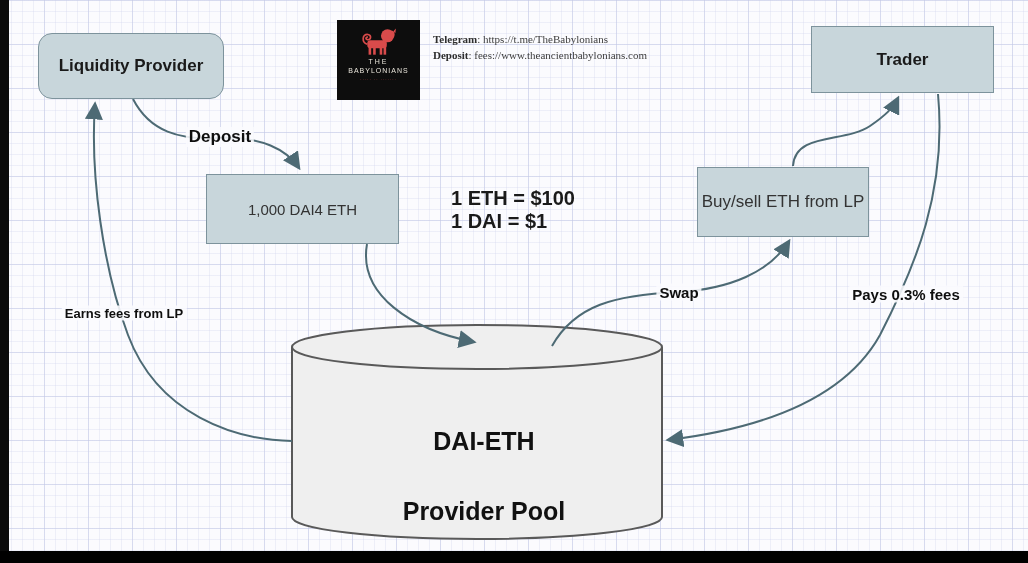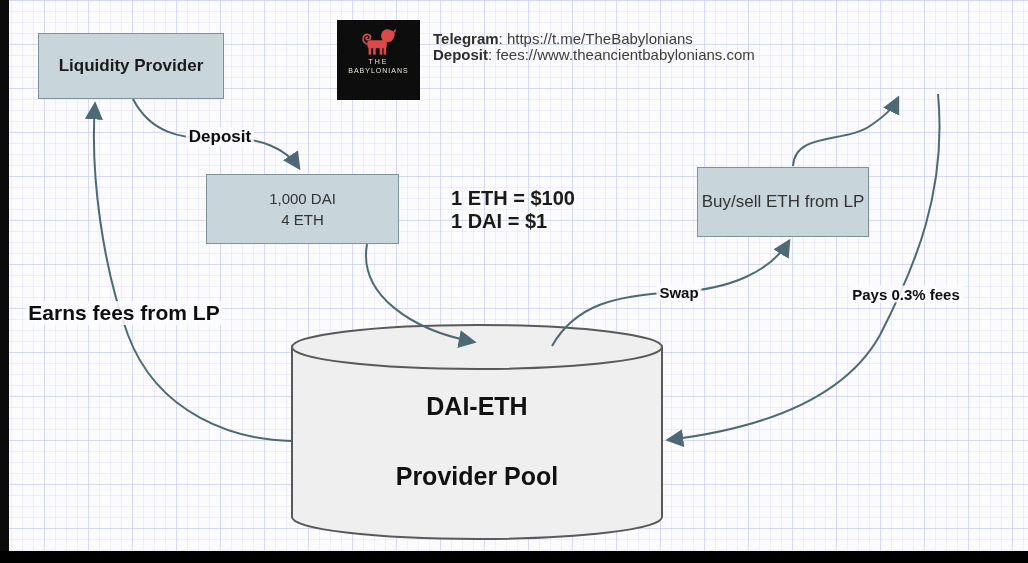--- a/index.html
+++ b/index.html
@@ -20,53 +20,53 @@
   svg.diagram-canvas{position:absolute;left:0;top:0;width:1028px;height:563px;}
   .edge{fill:none;stroke:#4d6a74;stroke-width:2px;}
 
   .node{
     position:absolute;display:flex;align-items:center;justify-content:center;
     background:#c8d6db;border:1.5px solid #7d939c;box-sizing:border-box;
     text-align:center;color:#1a1a1a;
   }
   .node.bold{font-weight:700;font-size:17px;}
   .node.plain{font-weight:400;font-size:17px;color:#333;}
-  .node-lp{left:38px;top:33px;width:186px;height:66px;}
+  .node-lp{left:38px;top:33px;width:186px;height:66px;border-radius:14px;}
   .node-trader{left:811px;top:26px;width:183px;height:67px;}
-  .node-reserves{left:206px;top:174px;width:193px;height:70px;font-size:15px;color:#333;line-height:21px;flex-direction:column;}
+  .node-reserves{left:206px;top:174px;width:193px;height:70px;font-size:15px;color:#333;line-height:21px;flex-direction:row;}
   .node-buysell{left:697px;top:167px;width:172px;height:70px;}
 
-  .pool-label{position:absolute;left:292px;width:370px;text-align:center;font-weight:700;color:#111;}
+  .pool-label{position:absolute;left:299px;width:370px;text-align:center;font-weight:700;color:#111;margin-top:35px;}
   .pool-label.l1{top:392px;font-size:25px;}
   .pool-label.l2{top:462px;font-size:25px;}
 
   .prices{position:absolute;left:451px;top:187px;width:200px;text-align:left;
     font-weight:700;font-size:20px;color:#1a1a1a;line-height:23px;}
 
   .edge-label{
     position:absolute;transform:translate(-50%,-50%);
     font-weight:700;color:#0e0e0e;white-space:nowrap;
     background:rgba(251,251,254,.88);padding:0 3px;
   }
   .lbl-deposit{left:220px;top:137px;font-size:17px;text-align:right;}
   .lbl-swap{left:679px;top:292px;font-size:15px;}
-  .lbl-earns{left:124px;top:313px;font-size:21px;}
+  .lbl-earns{left:124px;top:313px;font-size:13px;}
   .lbl-pays{left:906px;top:294px;font-size:15px;}
 
   .logo{
     position:absolute;left:337px;top:20px;width:83px;height:80px;background:#0d0d0d;
     display:flex;flex-direction:column;align-items:center;justify-content:flex-start;
     color:#e8e4da;
   }
   .logo .lion{margin-top:6px;width:40px;height:30px;}
   .logo .t1{font-size:7px;letter-spacing:2px;margin-top:2px;}
   .logo .t2{font-size:7px;letter-spacing:1px;margin-top:2px;}
   .logo .tag{font-size:4px;color:#c94b4b;letter-spacing:1px;margin-top:3px;}
 
-  .contact{position:absolute;left:433px;top:31px;font-size:15px;line-height:16px;color:#3d3d3d;}
+  .contact{position:absolute;left:433px;top:31px;font-size:11px;line-height:16px;color:#3d3d3d;font-family:Liberation Serif, serif;}
   .contact b{color:#2e2e2e;}
 </style>
 </head>
 <body>
 
 <div class="stage">
 
   <svg class="diagram-canvas" viewBox="0 0 1028 563">
     <defs>
       <marker id="arrow" viewBox="0 0 10 10" refX="8.5" refY="5" markerWidth="9" markerHeight="9" orient="auto">
@@ -85,20 +85,23 @@
     <path class="edge" d="M552,346 C575,305 615,295 678,292 C730,289 770,272 789,241" marker-end="url(#arrow)"></path>
     <path class="edge" d="M793,166 C795,132 845,143 870,126 C886,115 893,108 898,98" marker-end="url(#arrow)"></path>
     <path class="edge" d="M938,94 C947,190 916,265 880,335 C845,398 766,428 668,440" marker-end="url(#arrow)"></path>
     <path class="edge" d="M292,441 C235,440 158,415 128,335 C103,268 90,175 95,104" marker-end="url(#arrow)"></path>
   </svg>
 
   <div class="node bold node-lp">
     <span>Liquidity Provider</span>
   </div>
 
+  <div class="node bold node-trader">
+    <span>Trader</span>
+  </div>
 
   <div class="node node-reserves">
     <span>1,000 DAI</span>
     <span>4 ETH</span>
   </div>
 
   <div class="node plain node-buysell">
     <span>Buy/sell ETH from LP</span>
   </div>
 

